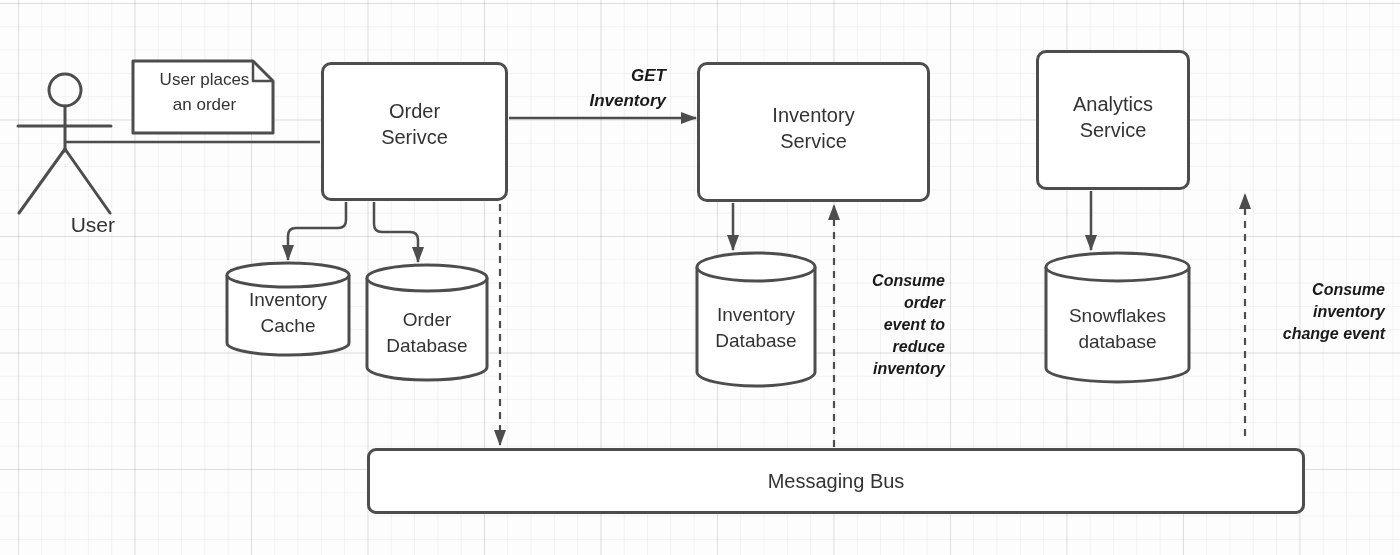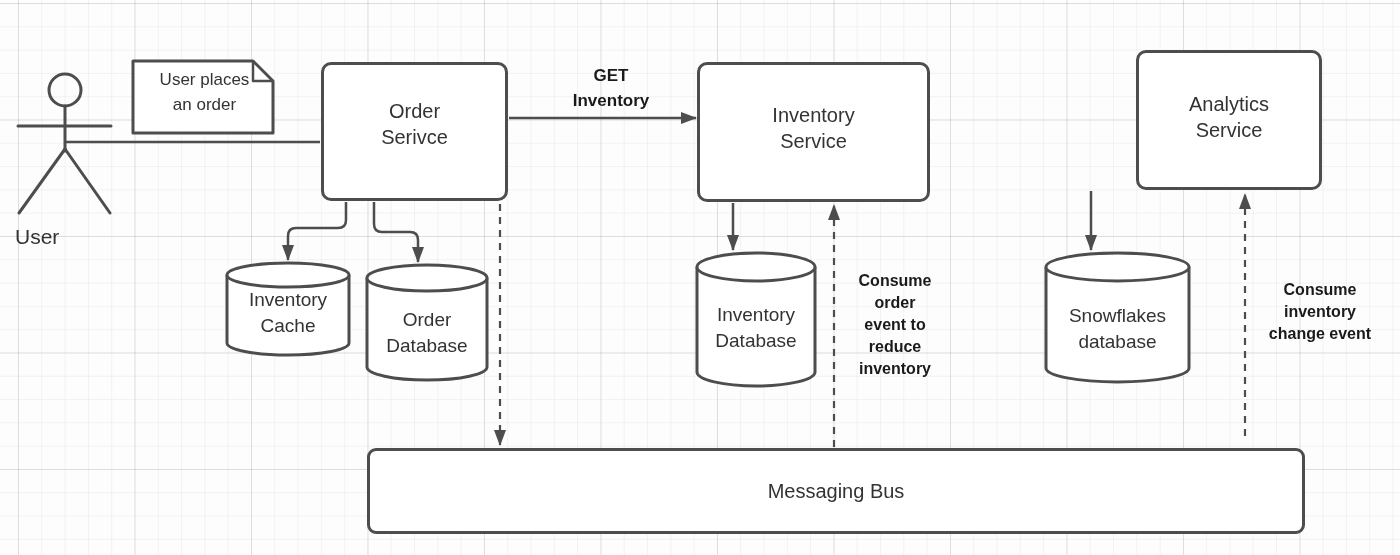--- a/index.html
+++ b/index.html
@@ -20,27 +20,27 @@
     position:absolute;background:#ffffff;border:3px solid #4d4d4d;border-radius:10px;
     display:flex;align-items:center;justify-content:center;box-sizing:border-box;
     color:#333333;font-size:20px;line-height:26px;text-align:center;
   }
   .ml{white-space:pre-line;}
   .cyl-label{
     position:absolute;display:flex;align-items:center;justify-content:center;
     box-sizing:border-box;color:#333333;font-size:19px;line-height:26px;text-align:center;
   }
   .edge-label{
-    position:absolute;color:#1a1a1a;font-weight:bold;font-size:16px;line-height:22px;text-align:center;
+    position:absolute;color:#1a1a1a;font-weight:bold;font-size:16px;line-height:22px;text-align:right;font-style:italic;
   }
   .note-text{
     position:absolute;left:142px;top:67px;width:125px;color:#333333;font-size:17px;line-height:25px;text-align:center;
   }
   .actor-label{
-    position:absolute;left:15px;top:224px;width:100px;text-align:left;
+    position:absolute;left:15px;top:212px;width:100px;text-align:right;
     color:#333333;font-size:21px;line-height:26px;
   }
 </style>
 </head>
 <body>
 
 <div id="canvas">
 
   <svg class="layer">
     <defs>
@@ -104,26 +104,26 @@
   <div class="node ml" style="left:321px;top:62px;width:187px;height:139px;padding-bottom:16px;">
     <span>Order
 Serivce</span>
   </div>
 
   <div class="node ml" style="left:697px;top:62px;width:233px;height:140px;padding-bottom:8px;">
     <span>Inventory
 Service</span>
   </div>
 
-  <div class="node ml" style="left:1136px;top:50px;width:186px;height:140px;padding-bottom:6px;">
+  <div class="node ml" style="left:1036px;top:50px;width:154px;height:140px;padding-bottom:6px;">
     <span>Analytics
 Service</span>
   </div>
 
-  <div class="node" style="left:367px;top:448px;width:938px;height:86px;border-radius:9px;">
+  <div class="node" style="left:367px;top:448px;width:938px;height:66px;border-radius:9px;">
     <span>Messaging Bus</span>
   </div>
 
   <div class="cyl-label ml" style="left:227px;top:263px;width:122px;height:92px;padding-top:8px;">Inventory
 Cache</div>
   <div class="cyl-label ml" style="left:367px;top:265px;width:120px;height:115px;padding-top:20px;">Order
 Database</div>
   <div class="cyl-label ml" style="left:697px;top:253px;width:118px;height:133px;padding-top:16px;">Inventory
 Database</div>
   <div class="cyl-label ml" style="left:1046px;top:253px;width:143px;height:150px;padding-top:2px;">Snowflakes

